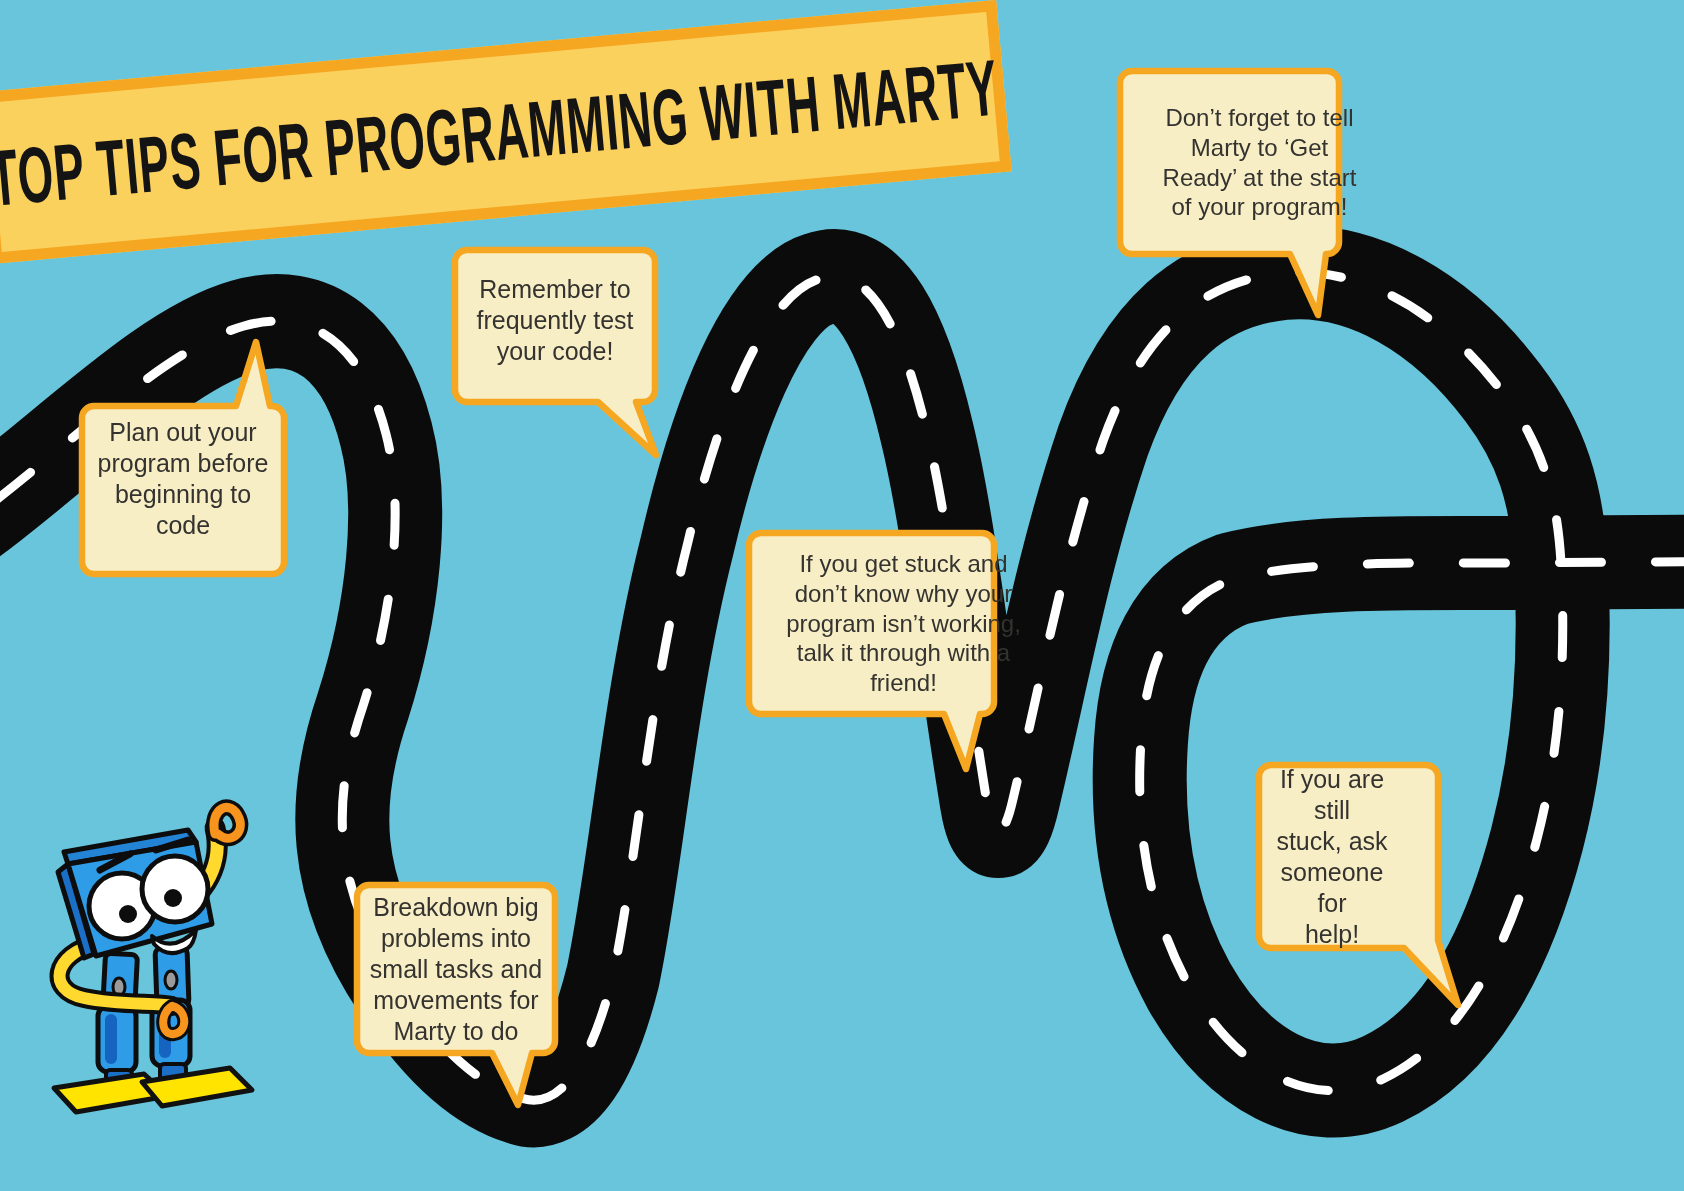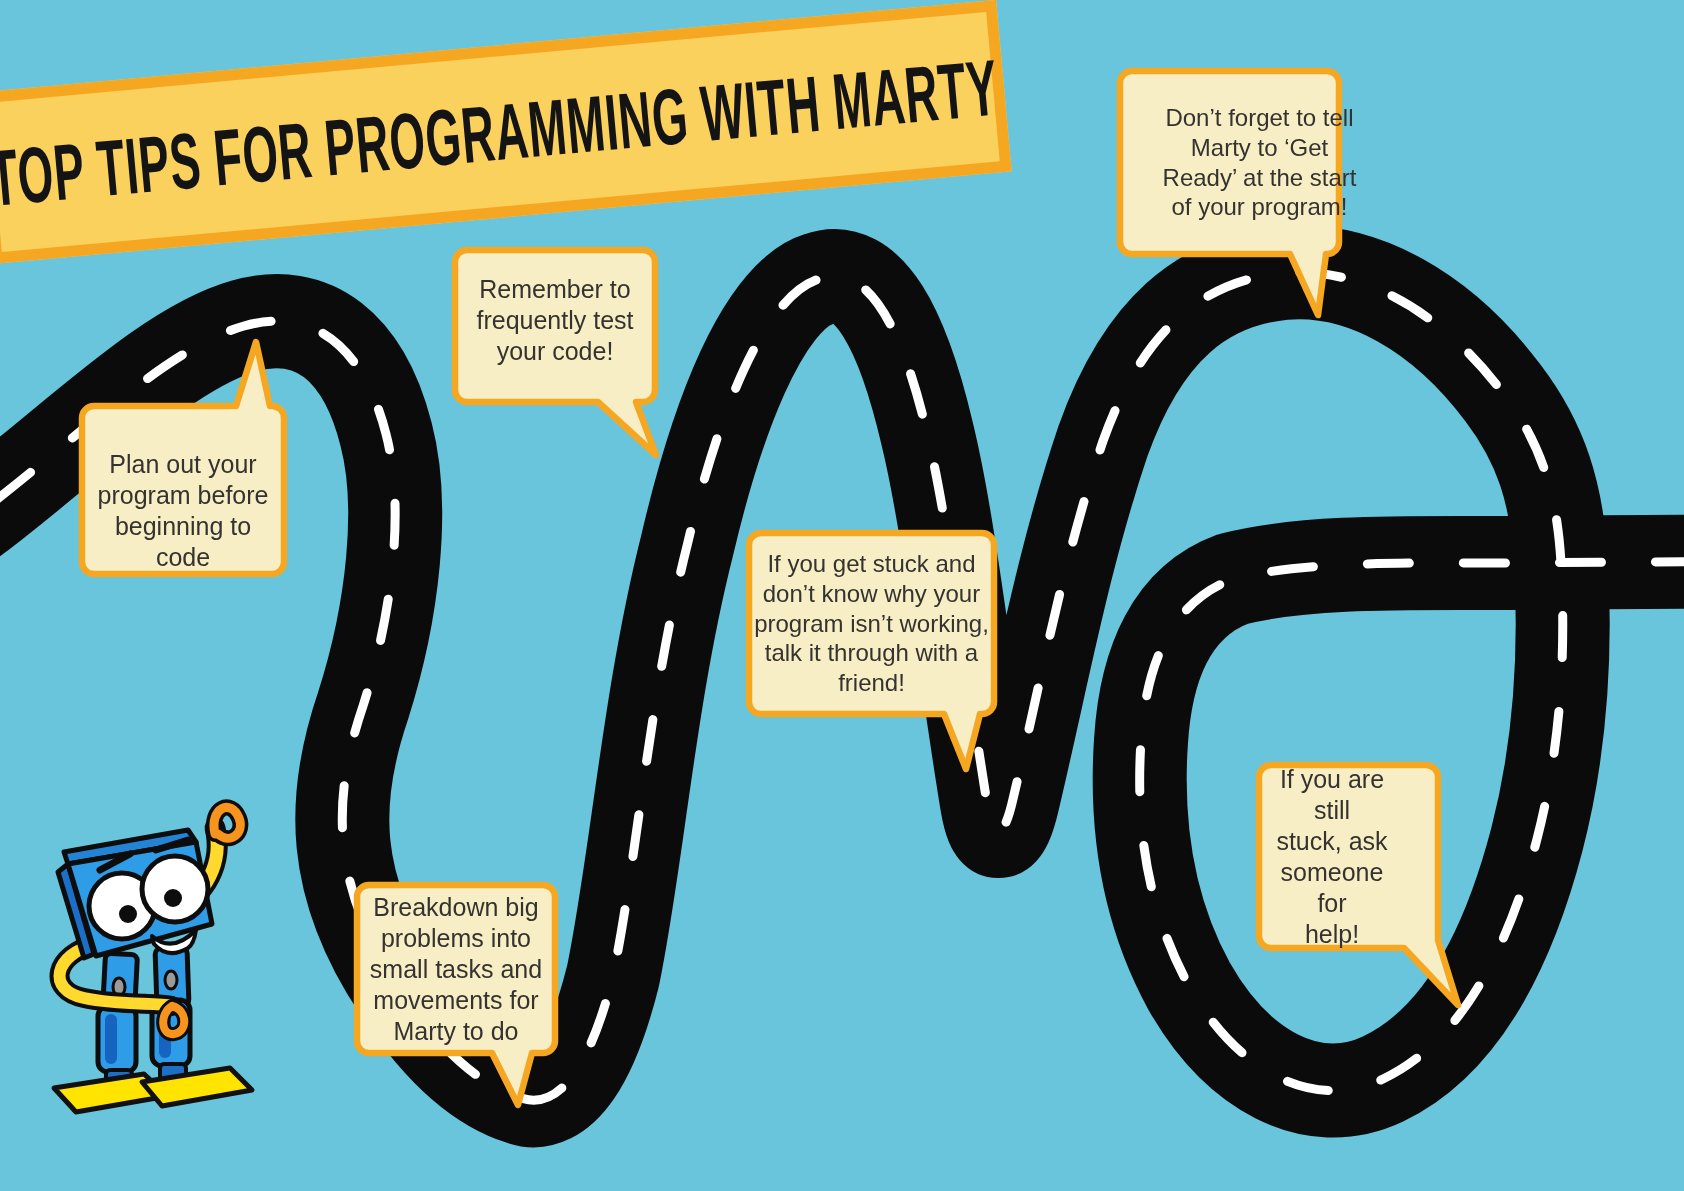--- a/index.html
+++ b/index.html
@@ -37,24 +37,24 @@
   
   .bubble-text{
     position:absolute;
     z-index:2;
     display:flex;align-items:center;justify-content:center;
     text-align:center;
     white-space:pre-line;
     color:#34332F;
     line-height:1.24;
   }
-  .bt-1{left:86px;  top:432px; width:194px; height:158px; font-size:25px;}
+  .bt-1{left:86px;  top:400px; width:194px; height:158px; font-size:25px;}
   .bt-2{left:459px; top:254px; width:192px; height:132px; font-size:25px;}
   .bt-3{left:1124px;top:75px;  width:255px; height:175px; font-size:24px;margin-left:8px;}
-  .bt-4{left:753px; top:537px; width:237px; height:173px; font-size:24px;}
+  .bt-4{left:753px; top:537px; width:237px; height:173px; font-size:24px;padding-left:32px;}
   .bt-5{left:361px; top:889px; width:190px; height:160px; font-size:25px;}
   .bt-6{left:1263px;top:769px; width:138px; height:175px; font-size:25px;}
 </style>
 </head>
 <body>
 
 <div class="stage">
 
   <svg class="scene" width="1684" height="1191" viewBox="0 0 1684 1191">
 

